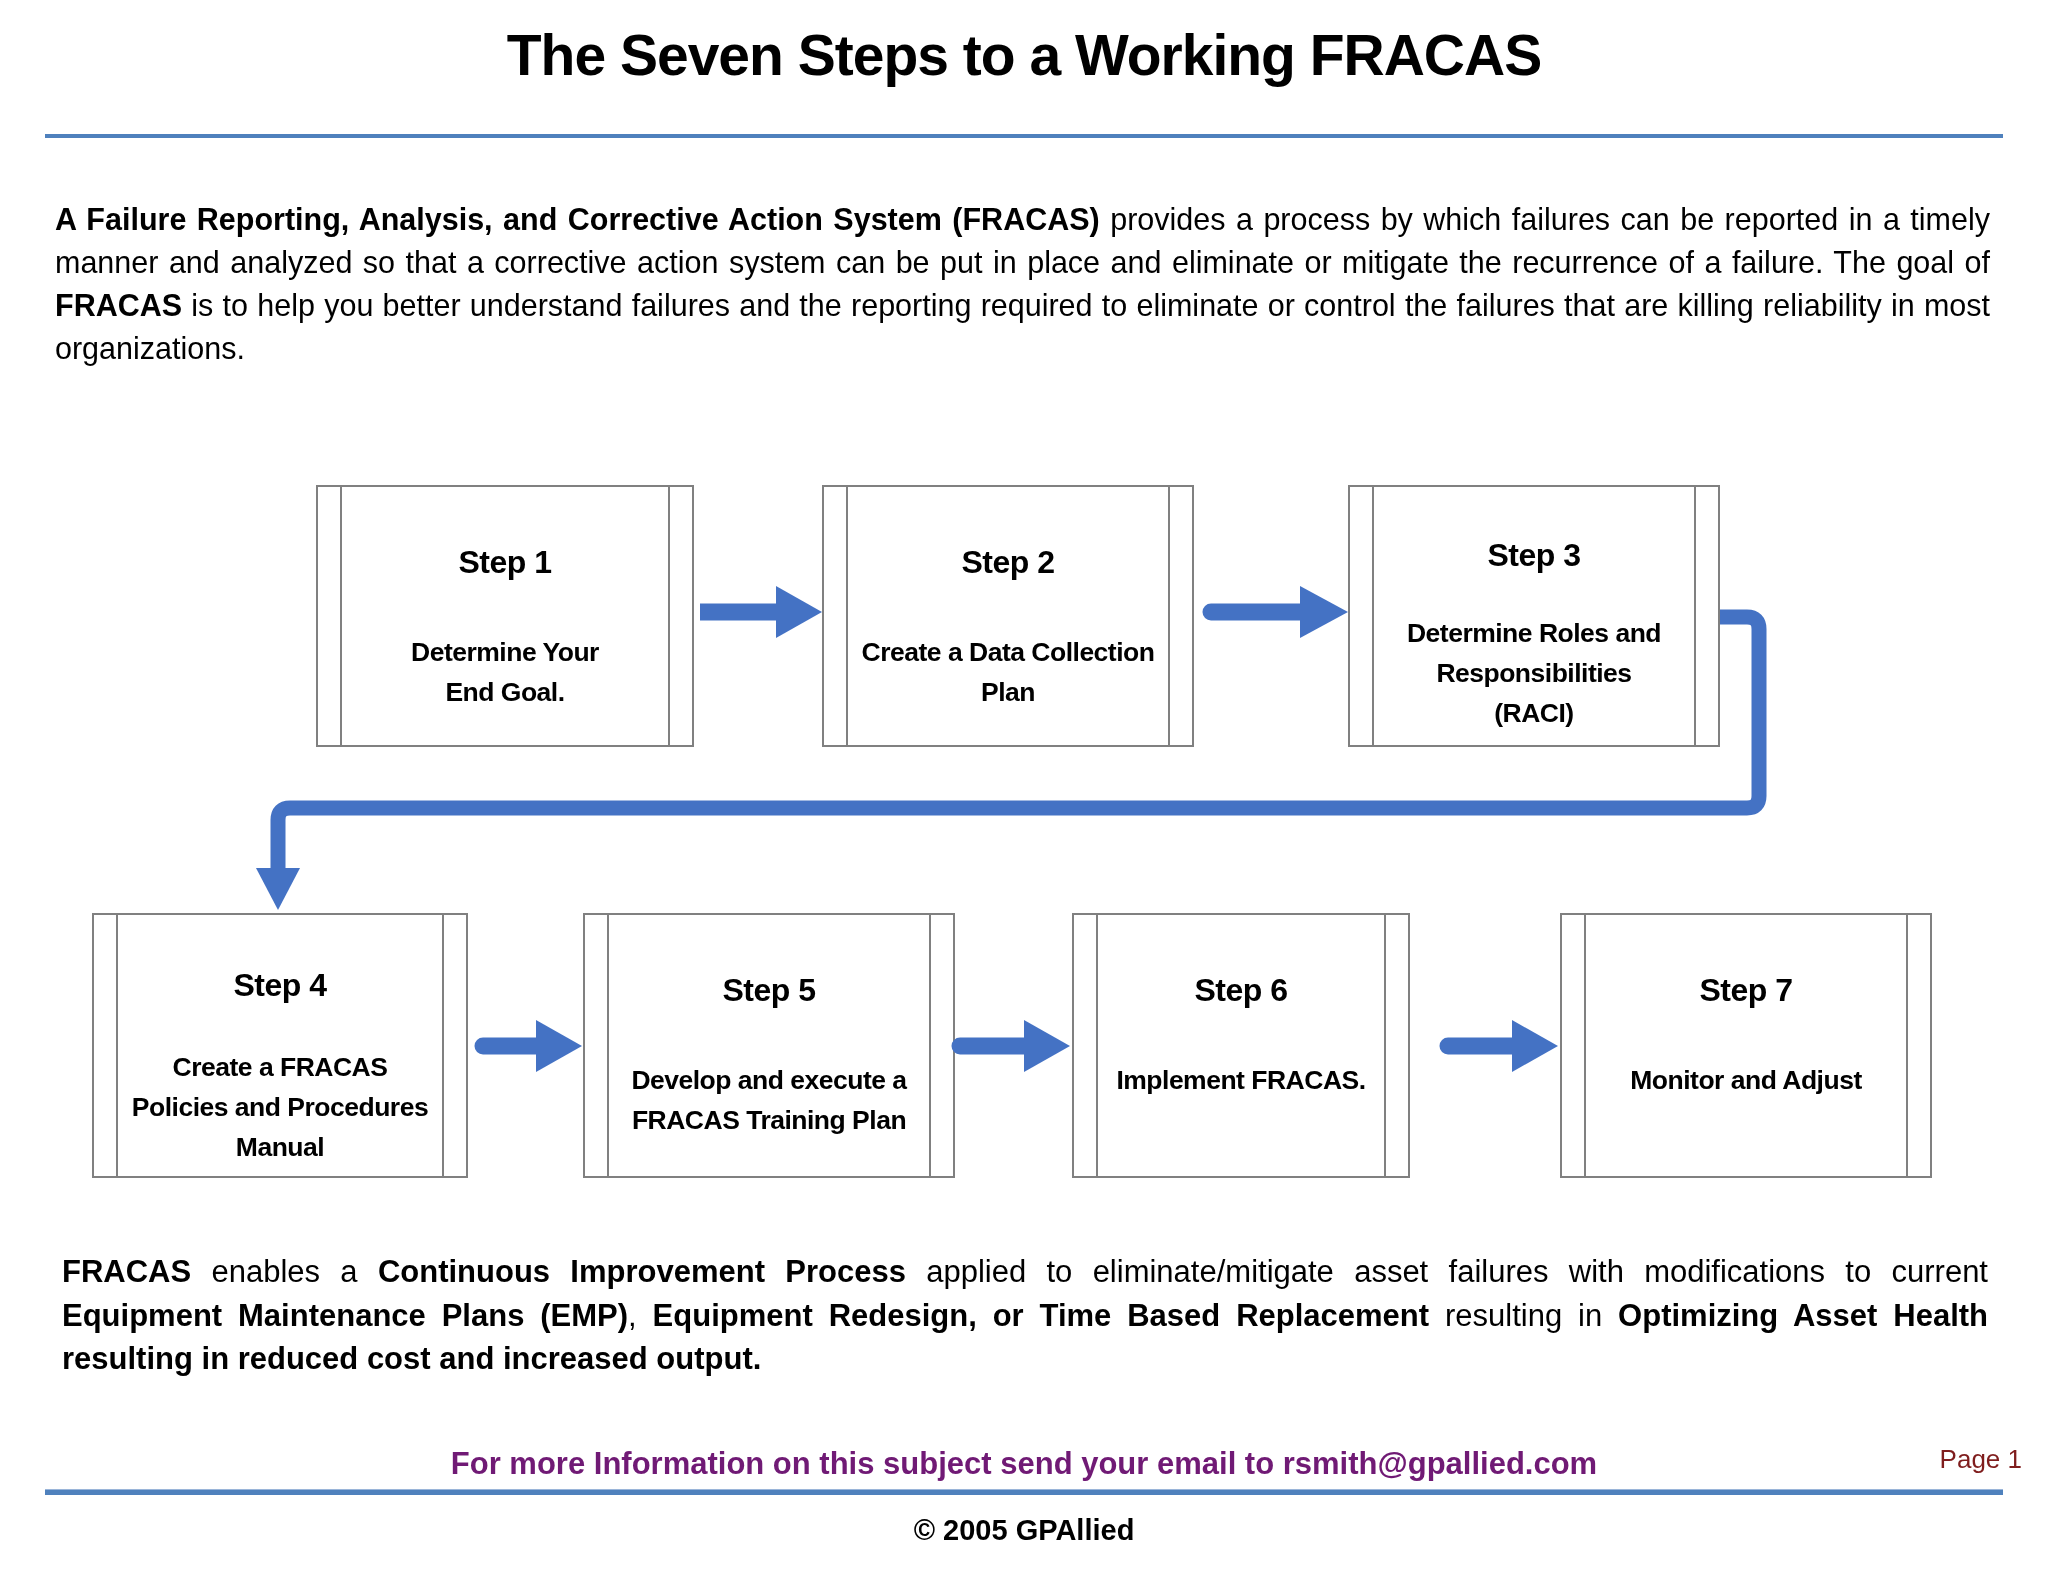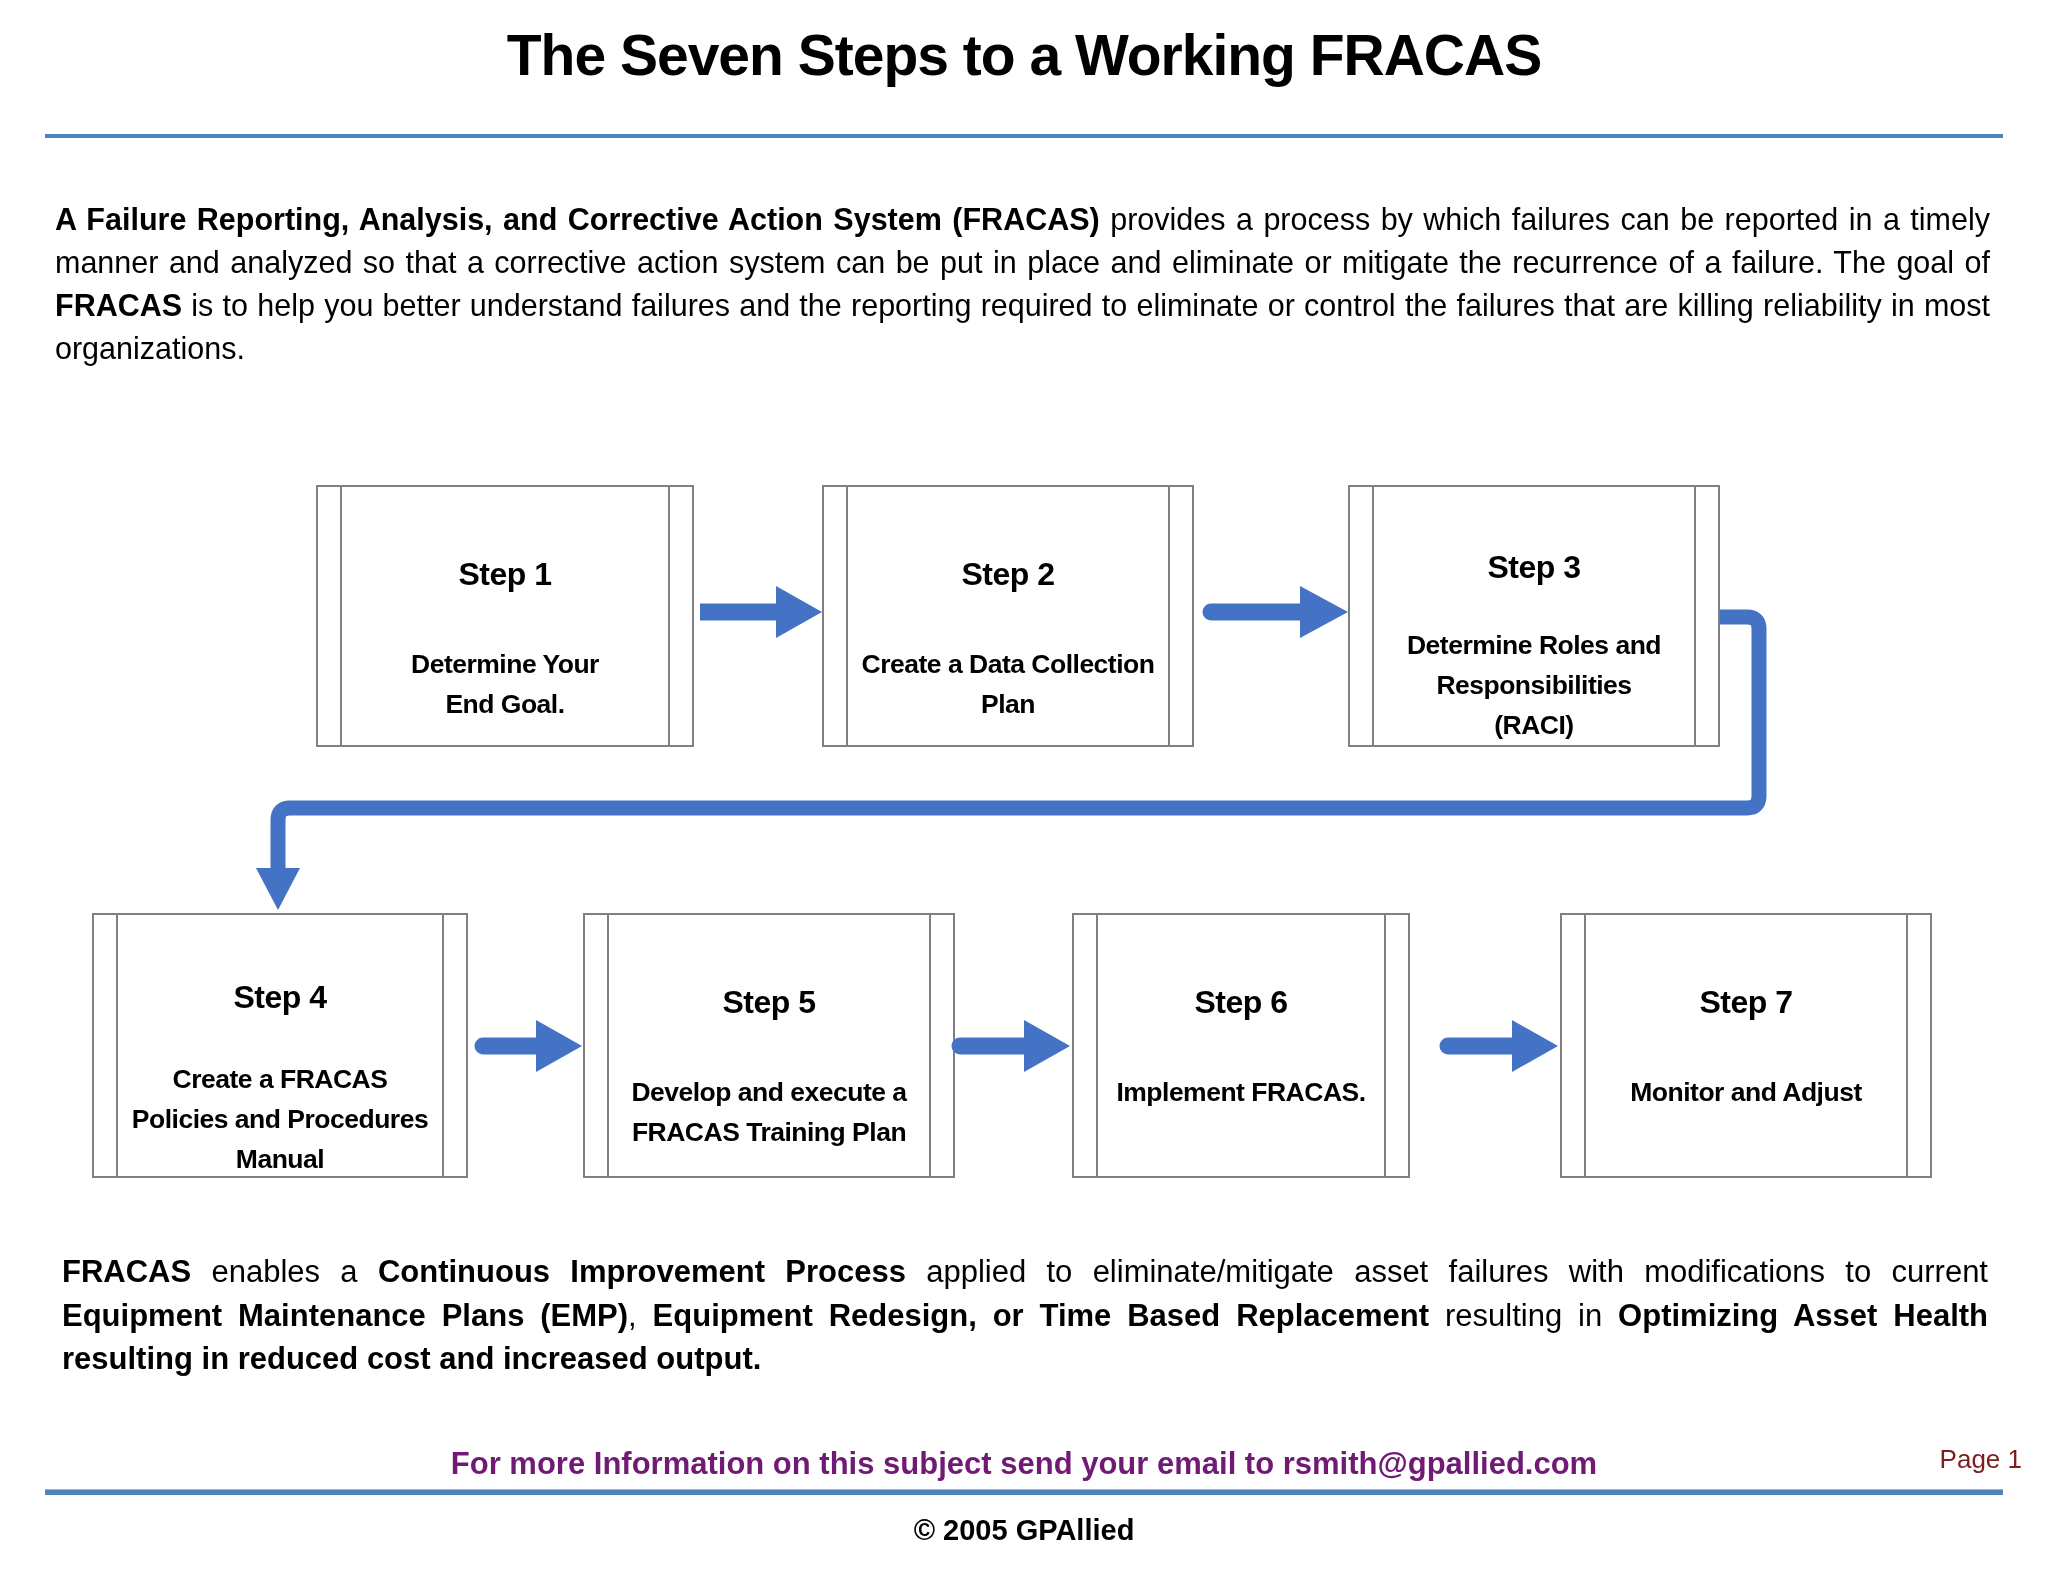--- a/index.html
+++ b/index.html
@@ -45,21 +45,21 @@
   .stepbox::before,.stepbox::after{
     content:"";position:absolute;top:0;bottom:0;width:0;
     border-left:2px solid #808080;
   }
   .stepbox::before{left:22px;}
   .stepbox::after{right:22px;}
   .row1{top:485px;height:262px;}
   .row2{top:913px;height:265px;}
   .box-label{
     font-size:32px;font-weight:bold;line-height:40px;
-    margin:12px 0 50px 0;letter-spacing:-0.5px;
+    margin:0 0 50px 0;letter-spacing:-0.5px;
   }
   .box-body{
     font-size:26.5px;font-weight:bold;line-height:40px;
     letter-spacing:-0.5px;
     white-space:pre-line;
     margin:0;
   }
   .arrow-svg{position:absolute;overflow:visible;}
   .connector-svg{position:absolute;left:0;top:0;pointer-events:none;}
   .footer-line{

